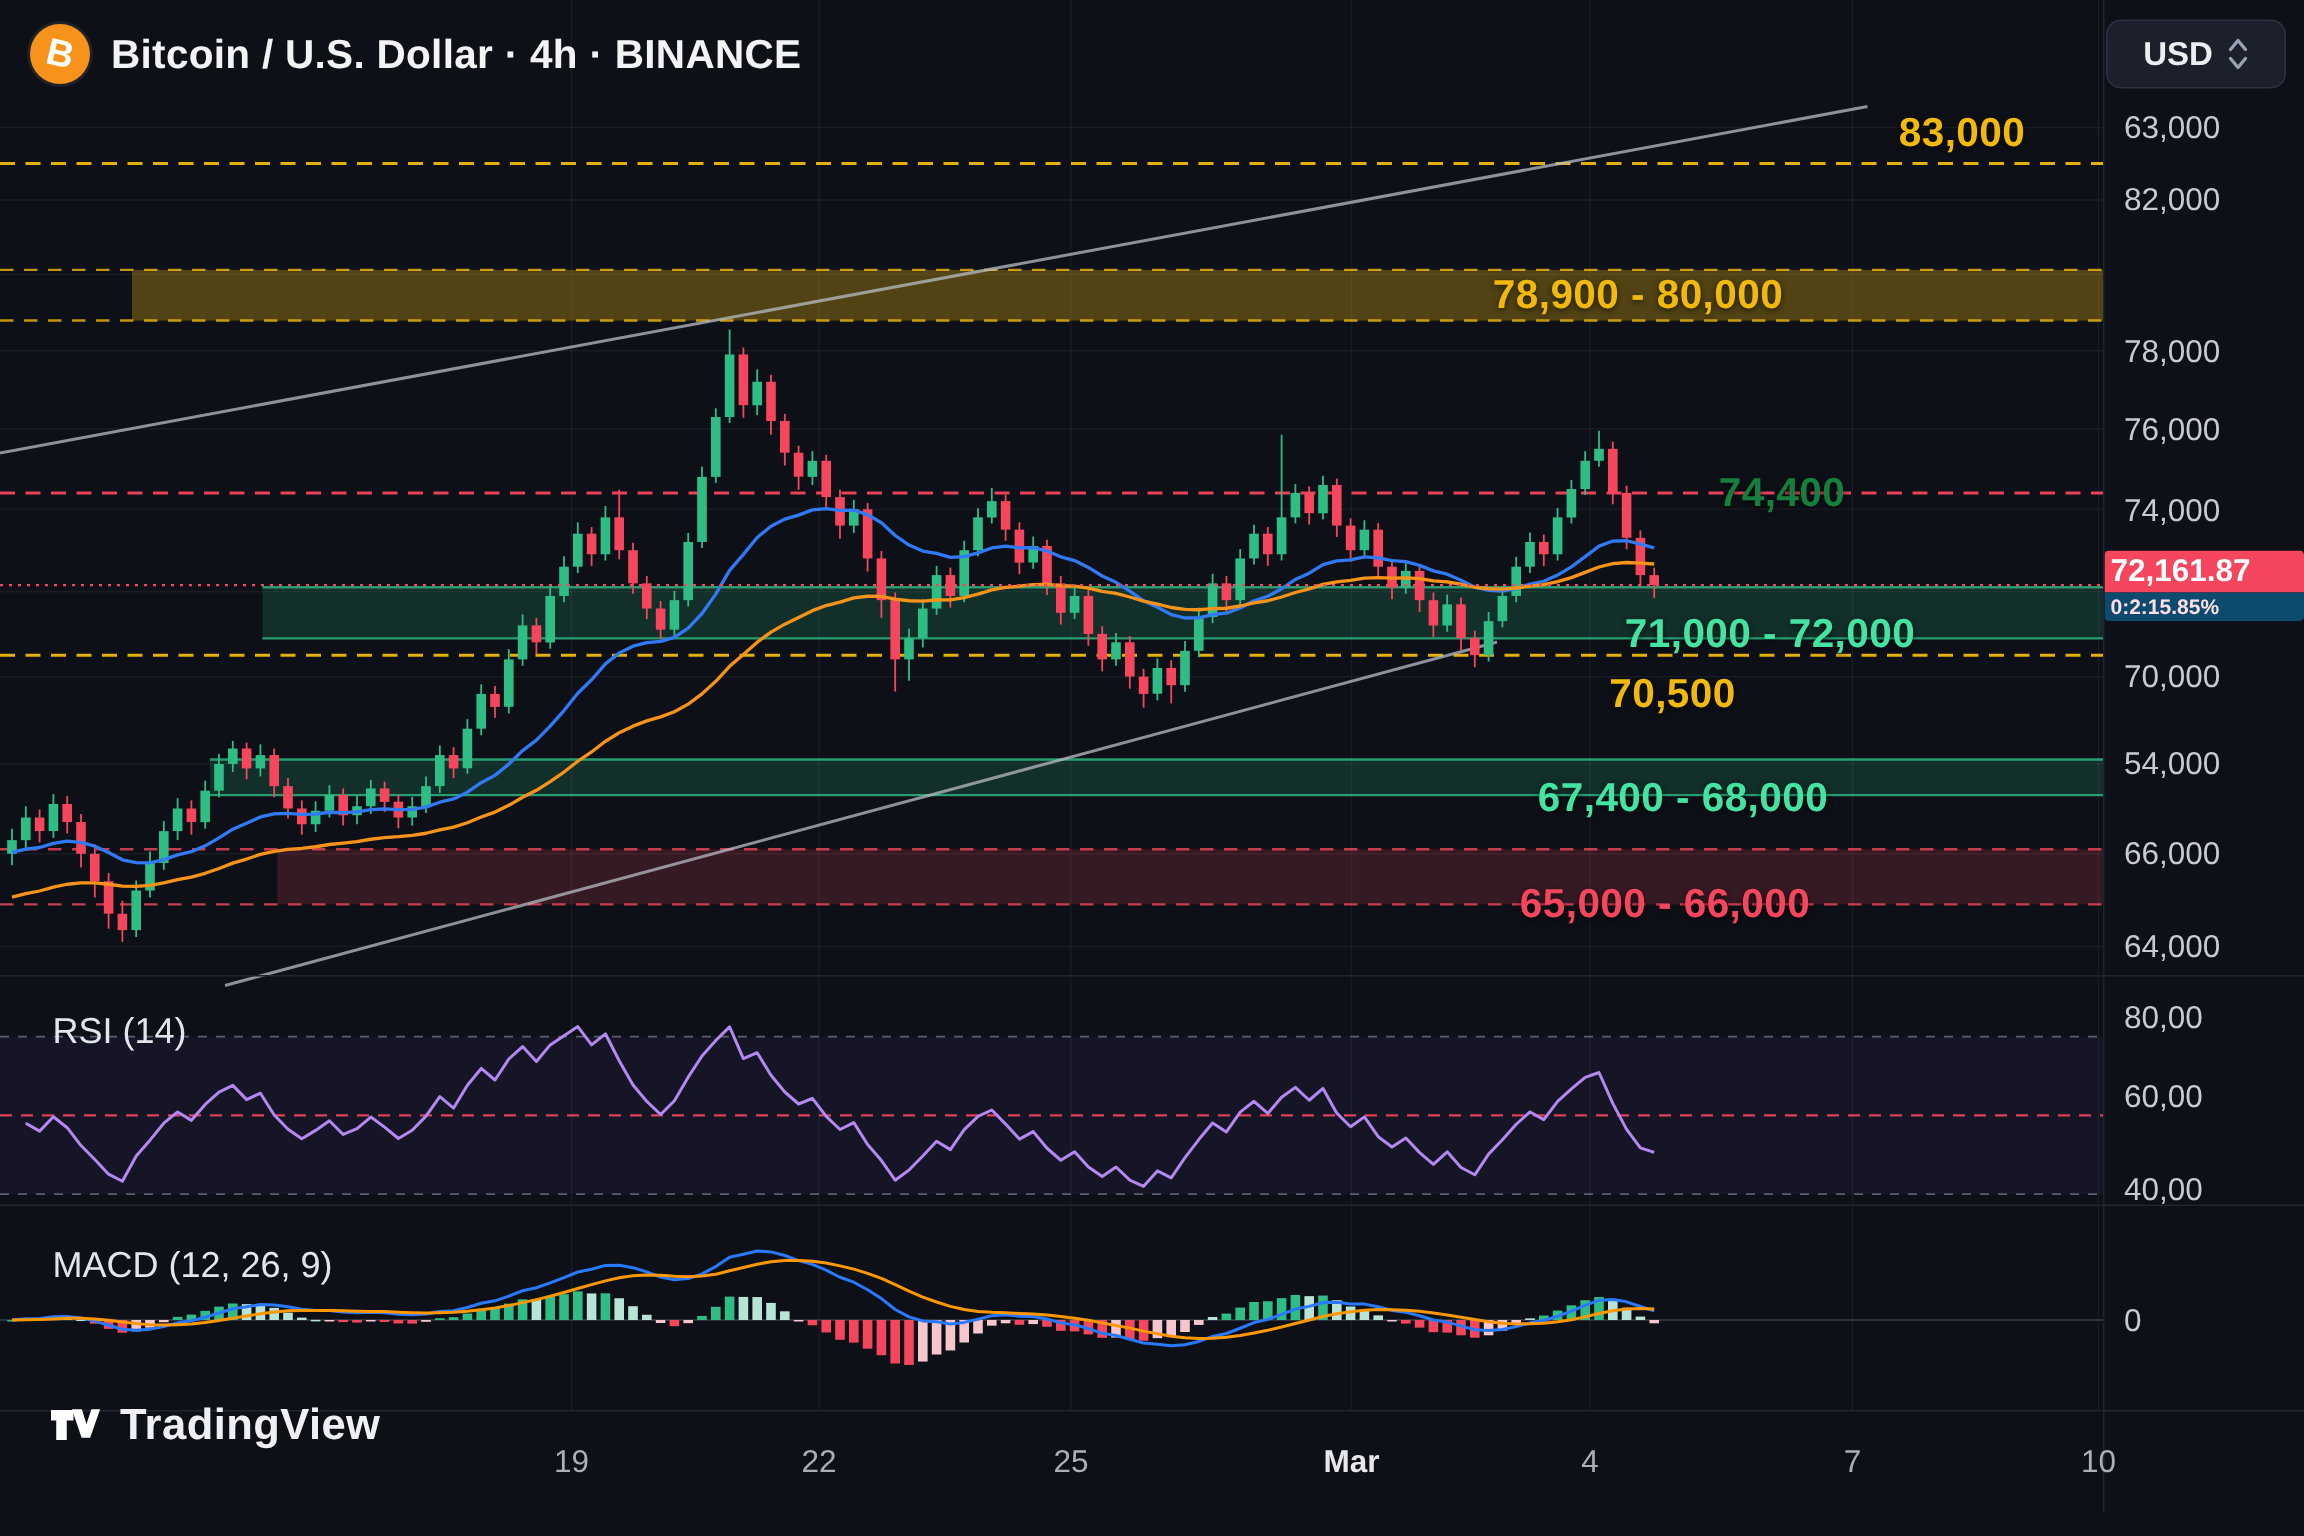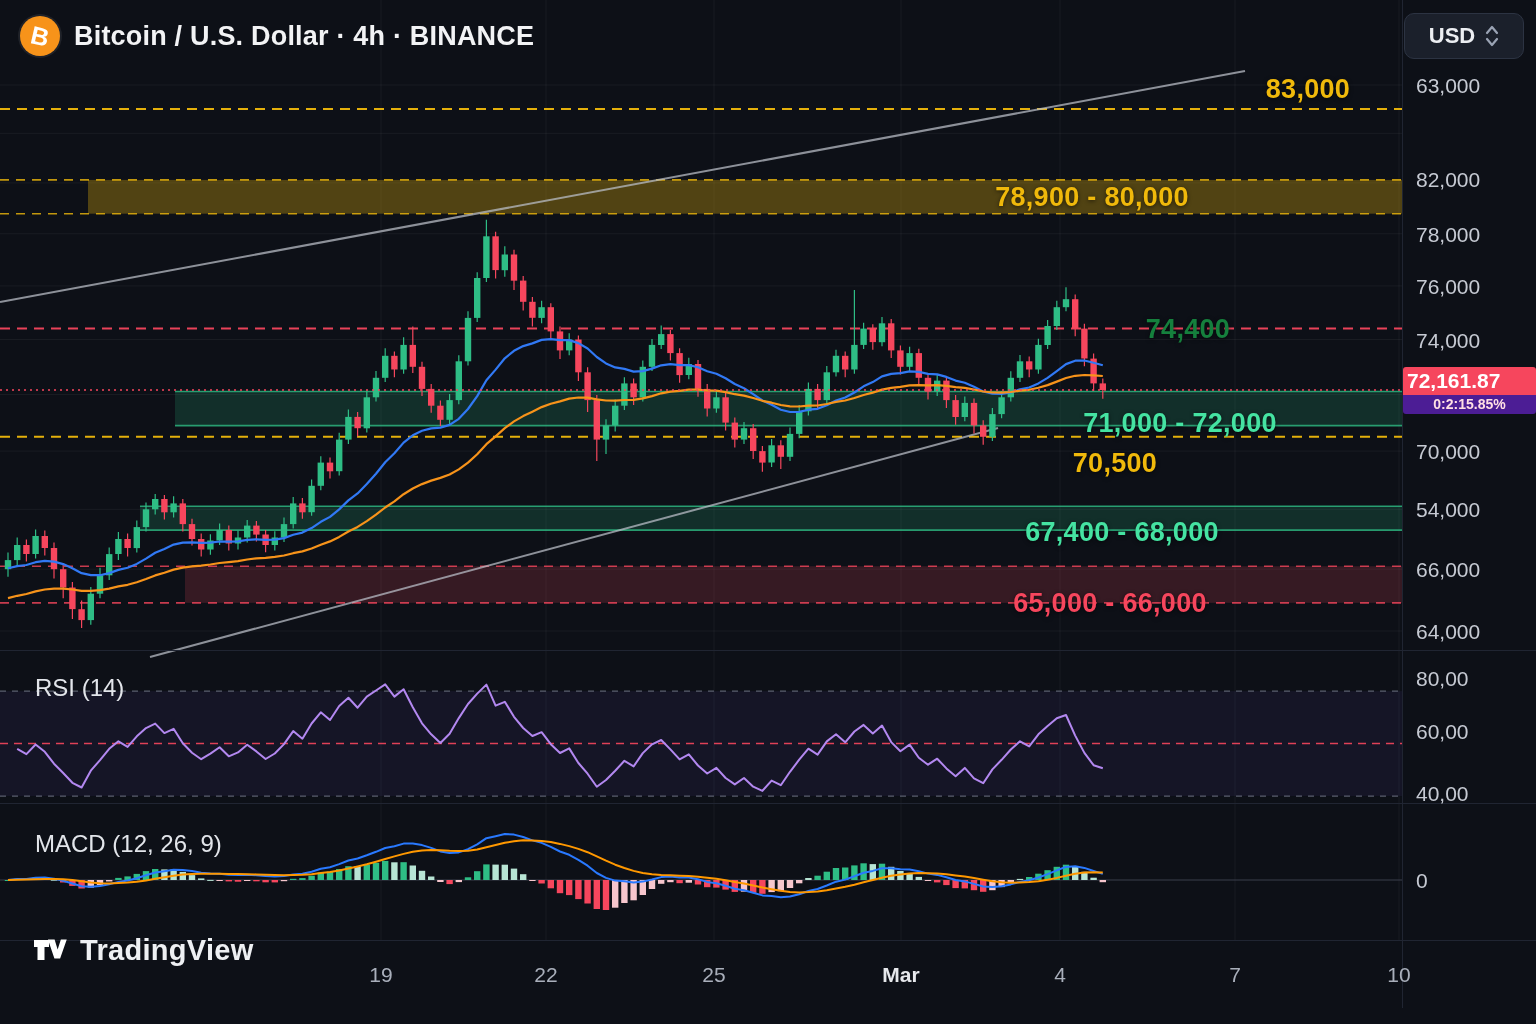--- a/index.html
+++ b/index.html
@@ -24,21 +24,21 @@
   #time-axis{position:absolute;left:0;top:940px;width:1536px;height:68px;z-index:3}
   .tlabel{position:absolute;top:23px;transform:translateX(-50%);font-size:21px;color:#a9afbb}
   .tlabel.bold{color:#e6e8ec;font-weight:700}
   .pane-title{position:absolute;left:35px;font-size:24px;color:#e2e5ea;z-index:4;cursor:pointer}
   #rsi-title{top:674px}
   #macd-title{top:830px}
   .divider{position:absolute;left:0;width:1536px;height:1px;background:#202532;z-index:2}
   #vborder{position:absolute;left:1402px;top:0;width:1px;height:1008px;background:#202532;z-index:2}
   #price-badge{position:absolute;left:1403px;width:133px;z-index:6;border-radius:3px;overflow:hidden}
   .pb-main{background:#f6465d;color:#fff;font-size:21px;font-weight:700;padding:2px 4px}
-  .pb-sub{background:#4c1d95;color:#ffdfe4;font-size:14px;font-weight:600;text-align:center;padding:1px 4px 2px}
+  .pb-sub{background:#0c4a6e;color:#ffdfe4;font-size:14px;font-weight:600;text-align:left;padding:1px 4px 2px}
   #tvlogo{position:absolute;left:30px;top:930px;display:flex;align-items:center;gap:10px;z-index:5;cursor:pointer}
   #tvlogo span{font-size:29px;font-weight:700;color:#eef0f3;letter-spacing:.3px}
 </style>
 </head>
 <body>
 
 <div id="app">
 
   <svg id="chart" width="1402" height="1008">
       <line x1="381" y1="0" x2="381" y2="940" stroke="#ffffff" stroke-opacity="0.05"></line>
@@ -477,21 +477,21 @@
   <div class="pane-title" id="rsi-title">RSI (14)</div>
   <div class="pane-title" id="macd-title">MACD (12, 26, 9)</div>
 
   <div class="divider" style="top:650px"></div>
   <div class="divider" style="top:803px"></div>
   <div class="divider" style="top:940px"></div>
   <div id="vborder"></div>
 
   <div id="price-axis">
       <div class="tick" style="top: 74px;">63,000</div>
-      <div class="tick" style="top: 122.3px; margin-top: 46px;">82,000</div>
+      <div class="tick" style="top: 122.3px;">82,000</div>
       <div class="tick" style="top: 222.8px;">78,000</div>
       <div class="tick" style="top: 274.9px;">76,000</div>
       <div class="tick" style="top: 328.5px;">74,000</div>
       <div class="tick" style="top: 440.1px;">70,000</div>
       <div class="tick" style="top: 498.3px;">54,000</div>
       <div class="tick" style="top: 558.2px;">66,000</div>
       <div class="tick" style="top: 620px;">64,000</div>
       <div class="tick" style="top: 667px;">80,00</div>
       <div class="tick" style="top: 719.5px;">60,00</div>
       <div class="tick" style="top: 772px; margin-top: 10px;">40,00</div>

